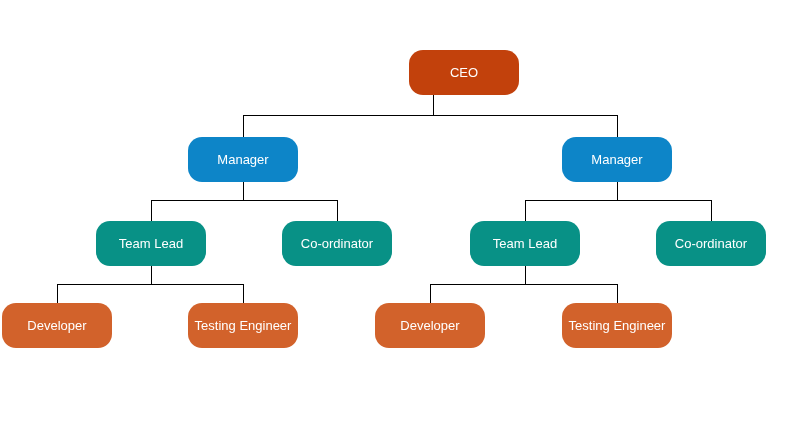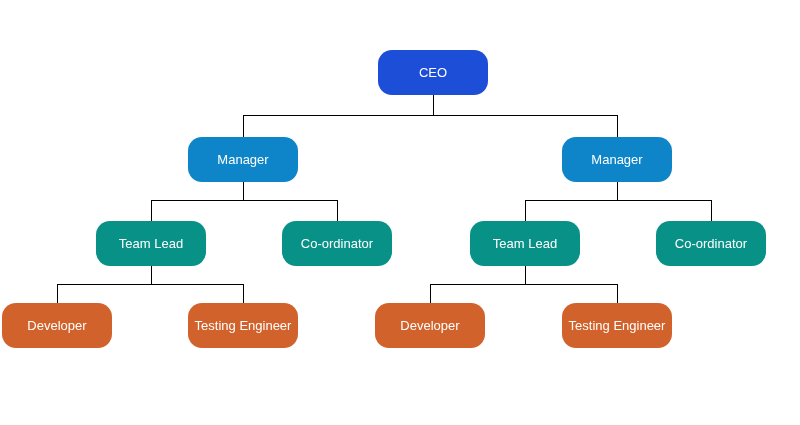--- a/index.html
+++ b/index.html
@@ -59,21 +59,21 @@
 
     <path d="M243,182 V200 M151,200 H337 M151,200 V221 M337,200 V221"></path>
 
     <path d="M617,182 V200 M525,200 H711 M525,200 V221 M711,200 V221"></path>
 
     <path d="M151,266 V284 M57,284 H243 M57,284 V303 M243,284 V303"></path>
 
     <path d="M525,266 V284 M430,284 H617 M430,284 V303 M617,284 V303"></path>
   </svg>
 
-  <div class="node pos-ceo" style="background: #1d4ed8;">CEO</div>
+  <div class="node pos-ceo" style="background: #c2410c; margin-left: 31px;">CEO</div>
 
   <div class="node pos-manager-left" style="background: rgb(13, 133, 200);">Manager</div>
 
   <div class="node pos-manager-right" style="background: rgb(13, 133, 200);">Manager</div>
 
   <div class="node pos-team-lead-left" style="background: rgb(8, 145, 134);">Team Lead</div>
 
   <div class="node pos-coordinator-left" style="background: rgb(8, 145, 134);">Co-ordinator</div>
 
   <div class="node pos-team-lead-right" style="background: rgb(8, 145, 134);">Team Lead</div>

